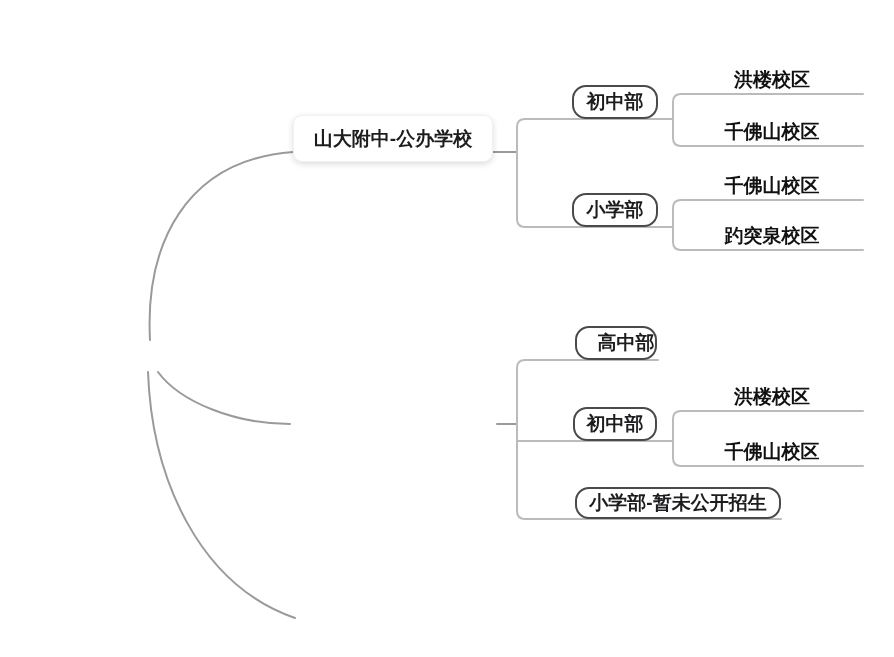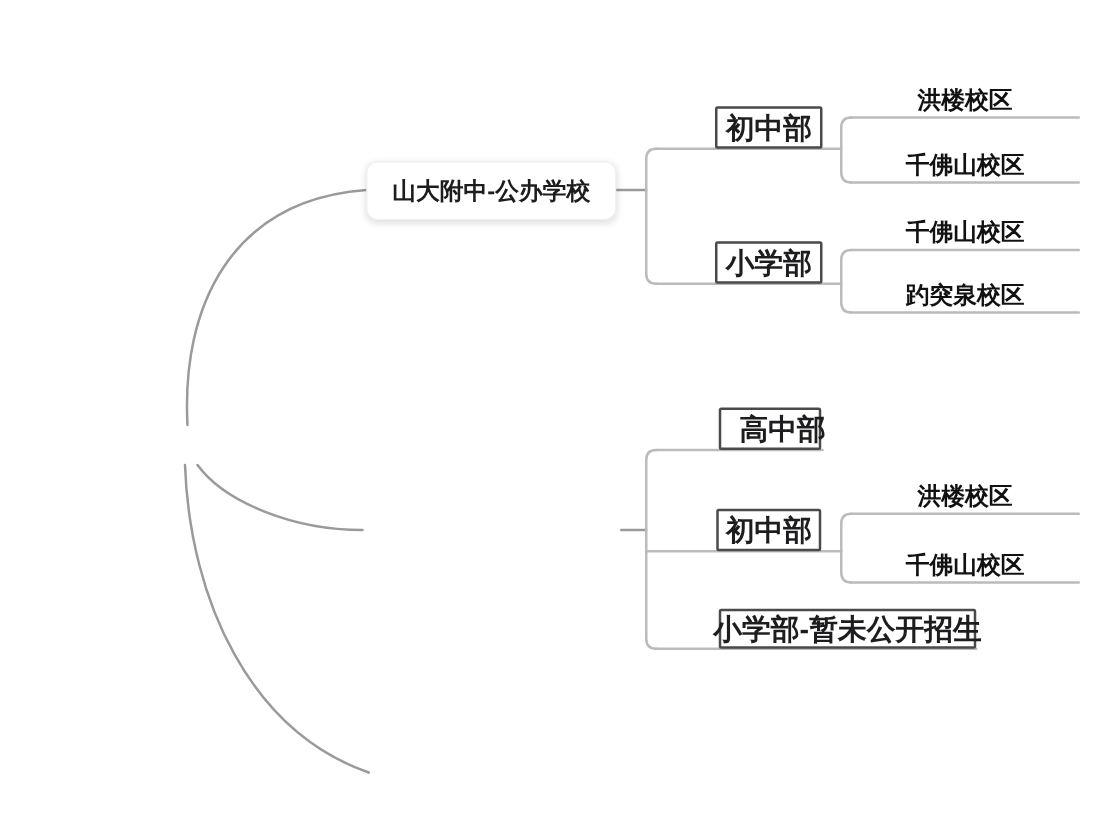--- a/index.html
+++ b/index.html
@@ -17,26 +17,26 @@
     background:#F7761D;border-radius:14px;
     color:#ffffff;font-size:25px;font-weight:700;
     letter-spacing:1px;
   }
   .card{
     background:#ffffff;border-radius:9px;
     border:1px solid #f1f1f1;
     box-shadow:0 2px 6px rgba(0,0,0,0.14);
     color:#1d1d1f;font-size:19px;font-weight:700;
   }
-  .card.public{left:293px;top:129px;width:200px;height:47px;}
+  .card.public{left:293px;top:115px;width:200px;height:47px;}
   .card.private{left:290px;top:403px;width:207px;height:43px;}
   .card.others{left:295px;top:598px;width:133px;height:40px;}
   .boxnode{
-    background:#ffffff;border:2px solid #4a4a4a;border-radius:2px;
-    color:#1d1d1f;font-size:23px;font-weight:700;
+    background:#ffffff;border:2px solid #4a4a4a;border-radius:14px;
+    color:#1d1d1f;font-size:19px;font-weight:700;
   }
   .boxnode.jr-top{left:572px;top:85px;width:86px;height:34px;}
   .boxnode.pr-top{left:572px;top:193px;width:86px;height:34px;}
   .boxnode.sr-mid{left:575px;top:326px;width:82px;height:34px;padding-left:20px;}
   .boxnode.jr-mid{left:573px;top:407px;width:84px;height:34px;}
   .boxnode.pr-mid{left:575px;top:487px;width:206px;height:32px;}
   .campus{
     left:681px;width:182px;height:26px;
     color:#111111;font-size:19px;font-weight:700;
     justify-content:center;

